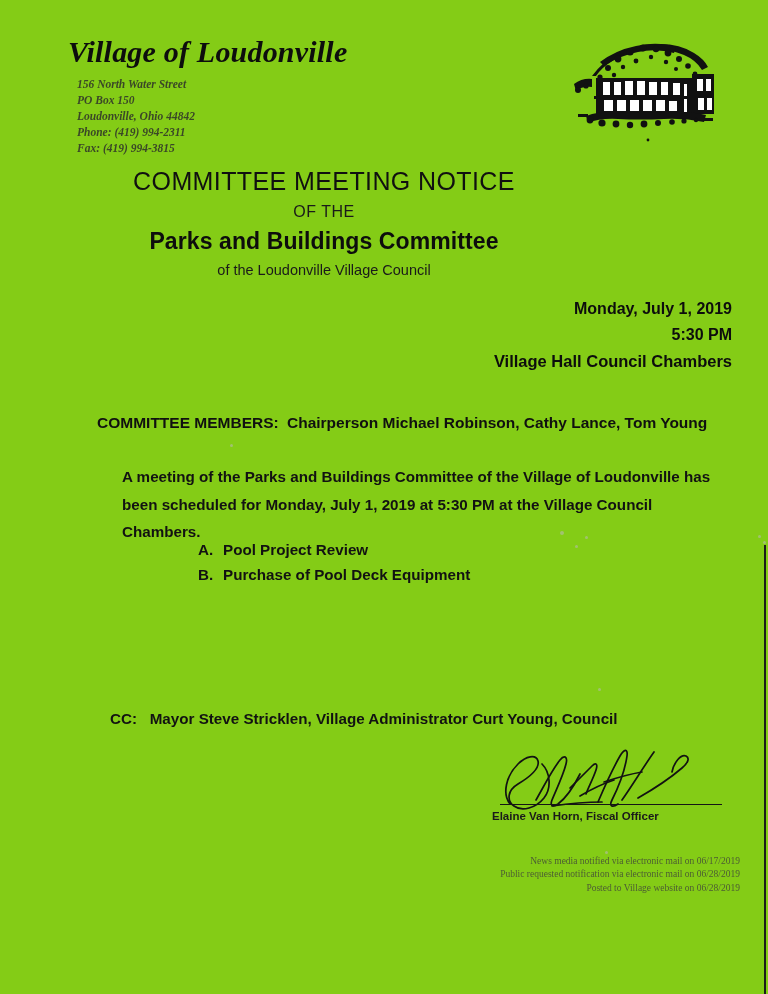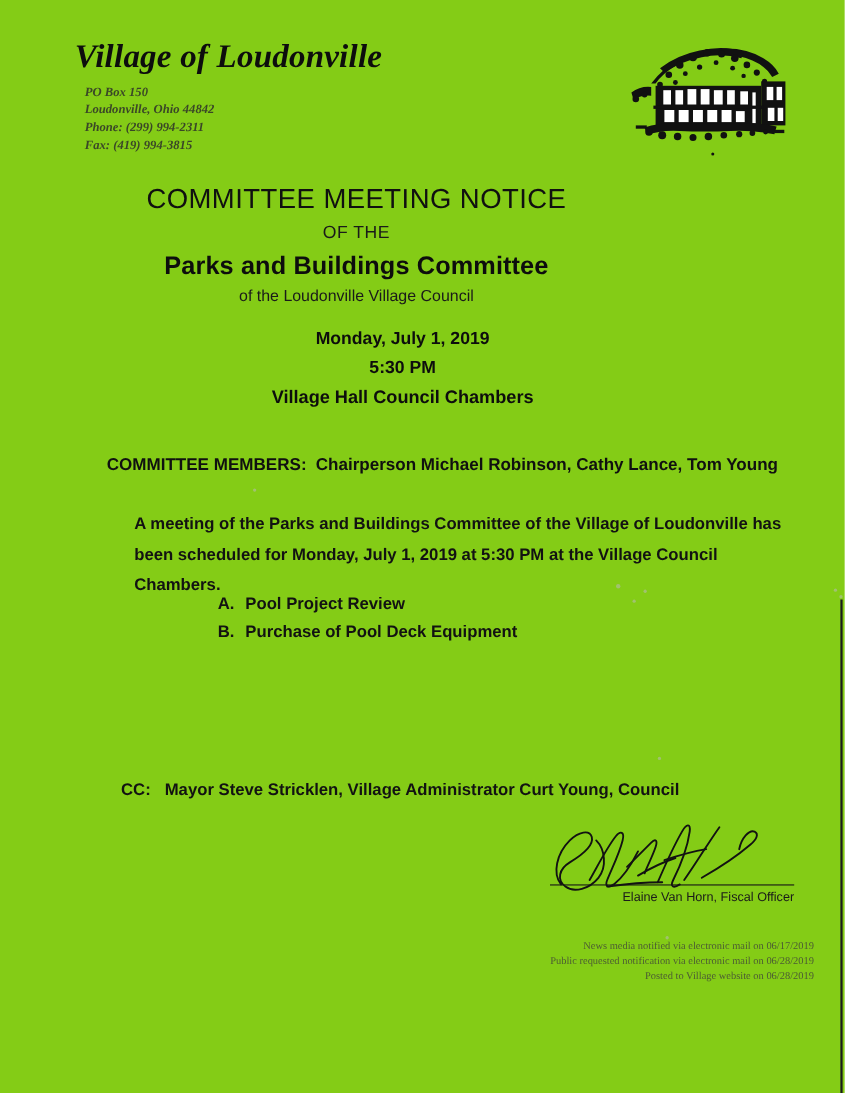--- a/index.html
+++ b/index.html
@@ -116,21 +116,21 @@
     font-weight: 400;
     color: #1a1a1a;
   }
 
   
   .when-block {
     position: absolute;
     left: 0;
     top: 296px;
     width: 732px;
-    text-align: center;
+    text-align: right;
   }
   .when-line {
     font-size: 16px;
     font-weight: 700;
     line-height: 1.62;
     color: #0d0d0d;
   }
   .when-line.where { font-size: 16.5px; }
 
   
@@ -210,23 +210,23 @@
     top: 62px;
     width: 222px;
     height: 1.4px;
     background: #151515;
   }
   .sig-name {
     position: absolute;
     left: 0;
     top: 68px;
     width: 230px;
-    text-align: right;
+    text-align: left;
     font-size: 11.5px;
-    font-weight: 400;
+    font-weight: 700;
     color: #1a1a1a;
     white-space: nowrap;
   }
 
   
   .fineprint {
     position: absolute;
     left: 420px;
     top: 855px;
     width: 320px;
@@ -241,23 +241,24 @@
   .fineprint div { white-space: nowrap; }
 </style>
 </head>
 <body>
 
 <div class="page">
 
   <div class="letterhead">
     <div class="org-name">Village of Loudonville</div>
     <div class="address-block">
+      <div>156 North Water Street</div>
       <div>PO Box 150</div>
       <div>Loudonville, Ohio  44842</div>
-      <div>Phone: (299) 994-2311</div>
+      <div>Phone: (419) 994-2311</div>
       <div>Fax: (419) 994-3815</div>
     </div>
   </div>
 
   <div class="logo-wrap">
     <svg viewBox="0 0 184 122" xmlns="http://www.w3.org/2000/svg" aria-hidden="true">
       <g fill="#111" stroke="none">
 
         <path d="M44 48 q10 -14 26 -22 q20 -10 42 -10 q20 0 34 9 q10 6 14 14 l-6 3 q-6 -10 -18 -15 q-14 -6 -28 -6 q-24 0 -42 11 q-12 7 -18 16 z"></path>
         <path d="M52 34 q16 -12 36 -16 q22 -5 40 1 l-2 6 q-18 -5 -36 -1 q-20 4 -34 14 z"></path>

